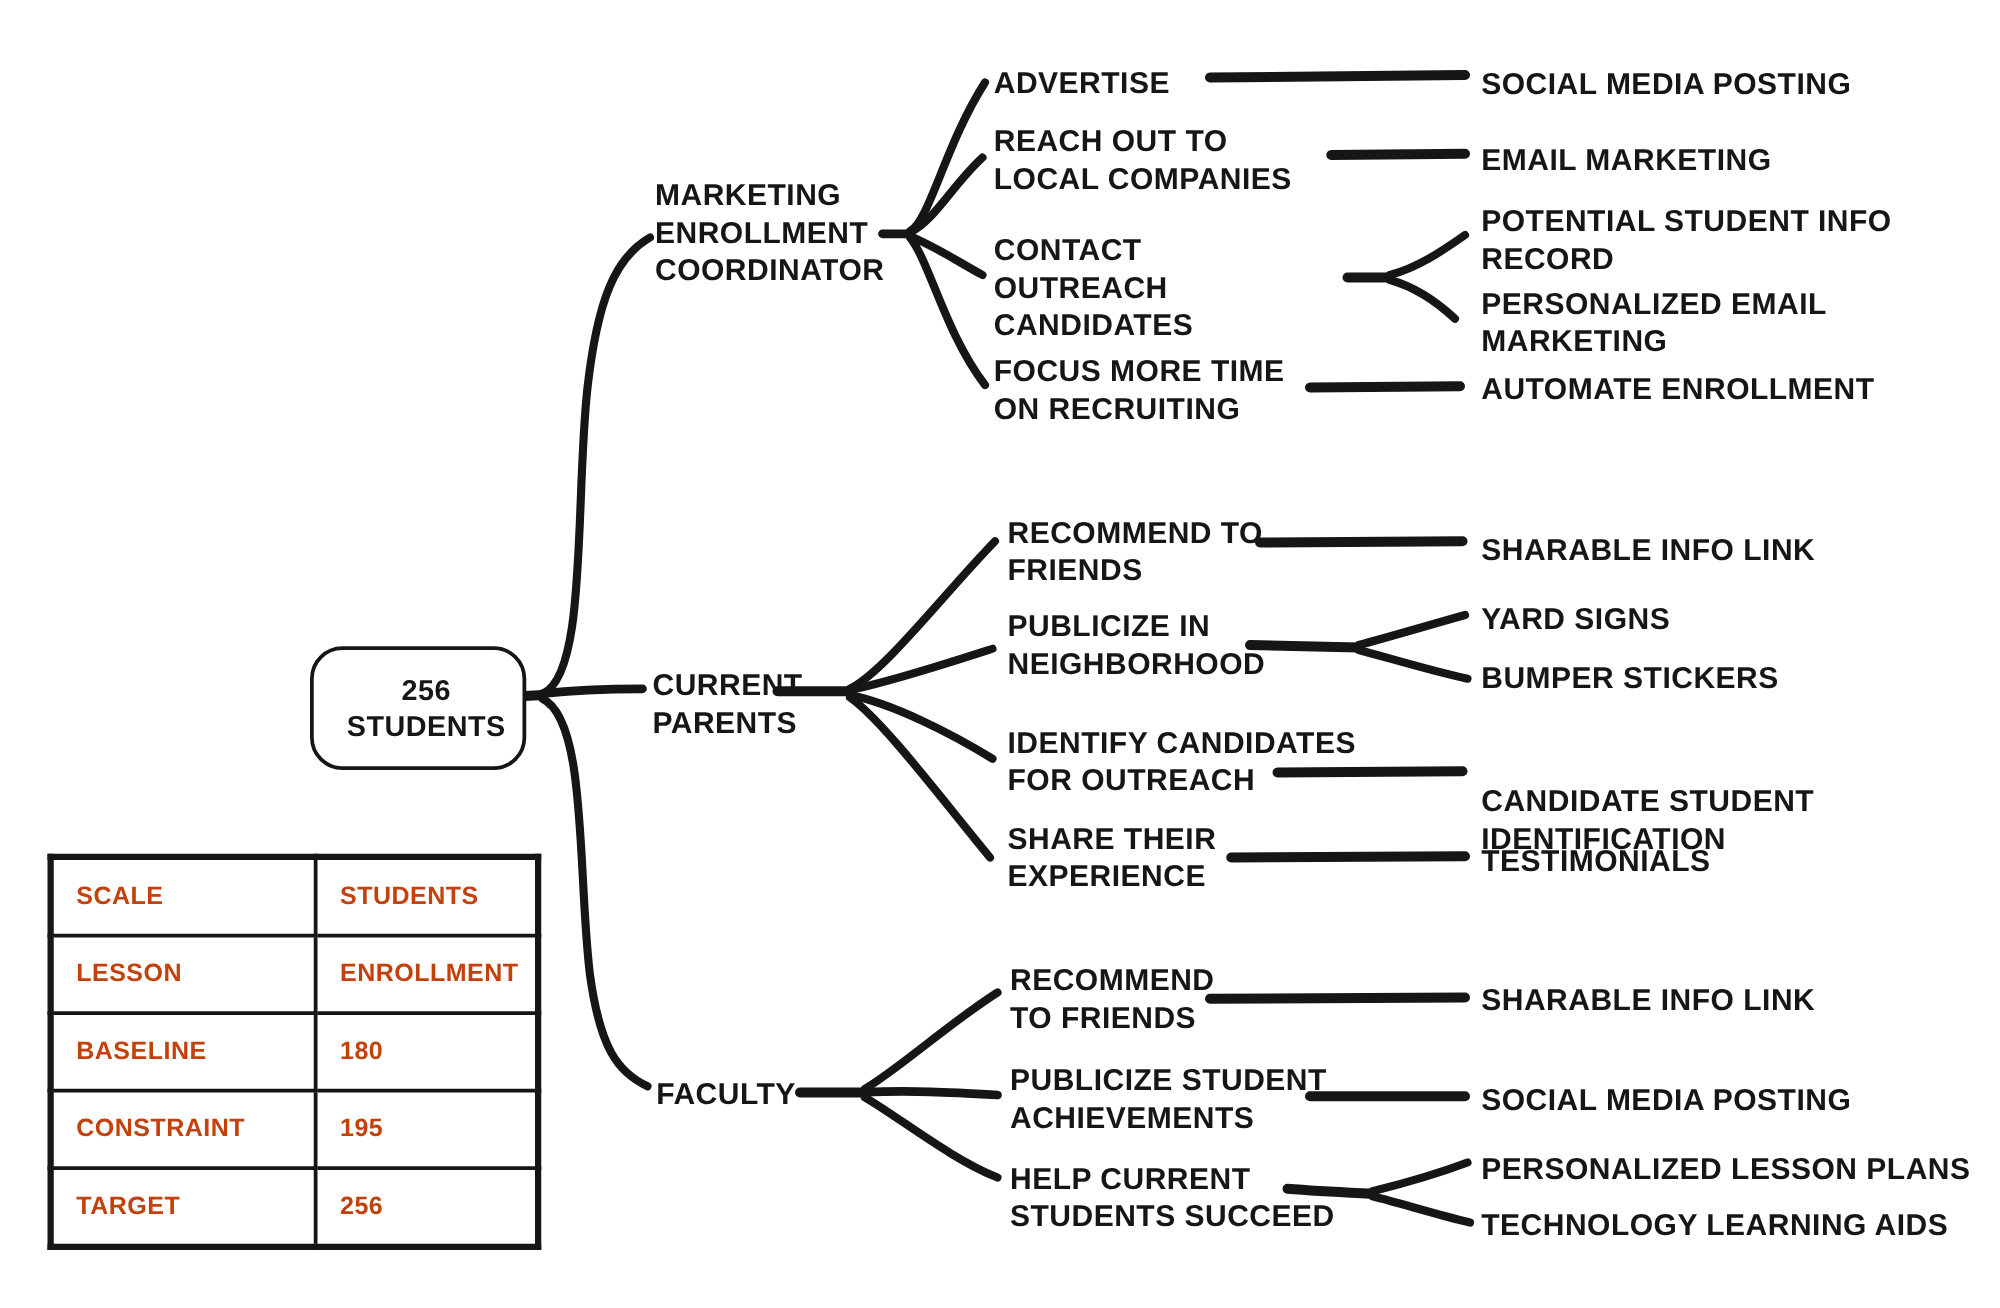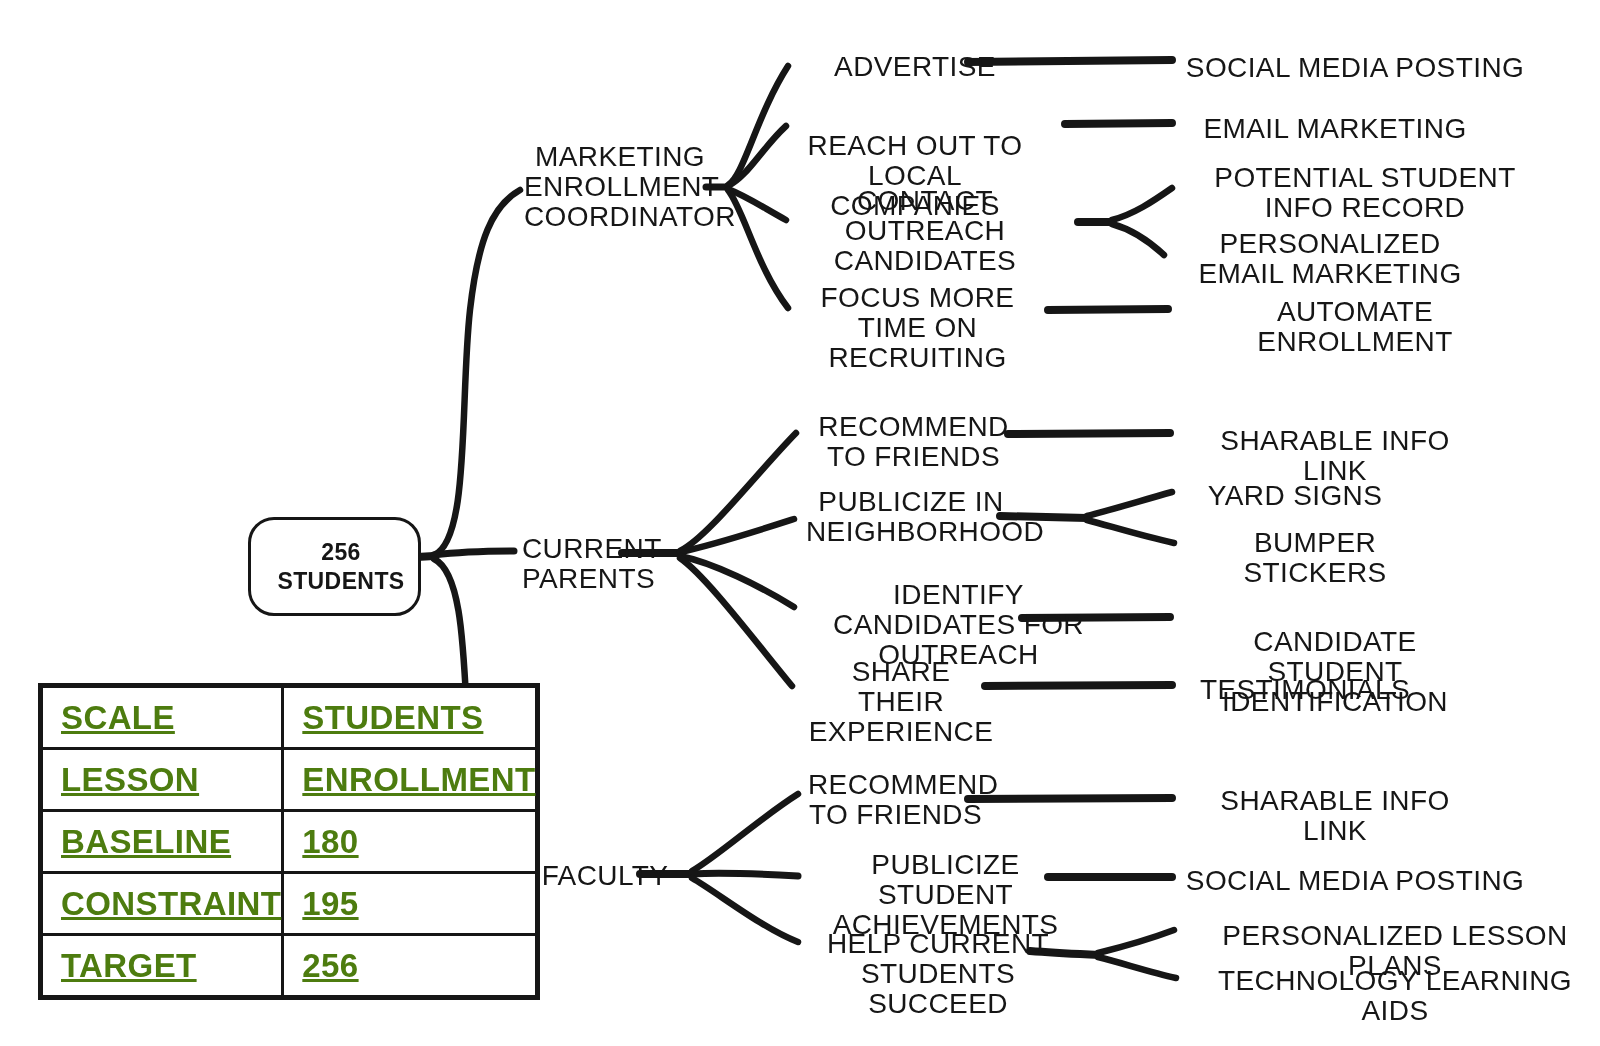--- a/index.html
+++ b/index.html
@@ -3,37 +3,37 @@
 <meta charset="utf-8">
 <style>
   html,body { margin:0; padding:0; background:#ffffff; }
   .canvas {
     position:relative; width:1600px; height:1046px; background:#ffffff;
     font-family:"Liberation Sans", sans-serif; color:#161616; overflow:hidden;
   }
   svg.wires { position:absolute; left:0; top:0; }
   svg.wires path { fill:none; stroke:#161616; stroke-linecap:round; stroke-linejoin:round; }
   .txt {
-    position:absolute; font-size:28px; line-height:30px; letter-spacing:0.4px;
-    font-weight:400; color:#161616; white-space:normal;text-align:center;
+    position:absolute; font-size:24px; line-height:30px; letter-spacing:0.4px;
+    font-weight:700; color:#161616; white-space:normal;
   }
   .root-node {
     position:absolute; left:248px; top:517px; width:154px; height:93px;
     border:3.5px solid #161616; border-radius:26px; background:#ffffff;
     display:flex; align-items:center; justify-content:center; text-align:center;
     font-size:23px; line-height:29px; font-weight:700; letter-spacing:0.4px;padding-left:13px;
   }
   table.metrics {
     position:absolute; left:38px; top:683px; width:395px;
     border-collapse:collapse; background:#ffffff;
     border:5px solid #161616;
   }
   table.metrics td {
     border:3px solid #161616; height:59px; padding:0 0 0 18px;
-    font-size:33px; font-weight:700; letter-spacing:0.4px; color:#4d7c0f;text-decoration:underline;
+    font-size:20px; font-weight:700; letter-spacing:0.4px; color:#c2410c;
   }
   table.metrics td.k { width:190px; }
 </style>
 </head>
 <body>
 
 <div class="canvas">
 
   <svg class="wires" width="1600" height="1046" viewBox="0 0 1600 1046">
 
@@ -82,21 +82,21 @@
 
   <div class="root-node">
     <span>256 STUDENTS</span>
   </div>
 
   <div class="txt" style="left:524px; top:142px; width:192px;">MARKETING ENROLLMENT COORDINATOR</div>
   <div class="txt" style="left:522px; top:534px; width:125px;">CURRENT PARENTS</div>
   <div class="txt" style="left:525px; top:861px; width:160px;">FACULTY</div>
 
   <div class="txt" style="left:795px; top:52px;  width:240px;">ADVERTISE</div>
-  <div class="txt" style="left:795px; top:99px;  width:240px;margin-top:32px;">REACH OUT TO LOCAL COMPANIES</div>
+  <div class="txt" style="left:795px; top:99px;  width:240px;">REACH OUT TO LOCAL COMPANIES</div>
   <div class="txt" style="left:795px; top:186px; width:260px;">CONTACT OUTREACH CANDIDATES</div>
   <div class="txt" style="left:795px; top:283px; width:245px;">FOCUS MORE TIME ON RECRUITING</div>
 
   <div class="txt" style="left:1185px; top:53px;  width:340px;">SOCIAL MEDIA POSTING</div>
   <div class="txt" style="left:1185px; top:114px; width:300px;">EMAIL MARKETING</div>
   <div class="txt" style="left:1185px; top:229px; width:290px;">PERSONALIZED EMAIL MARKETING</div>
   <div class="txt" style="left:1185px; top:163px; width:360px;">POTENTIAL STUDENT INFO RECORD</div>
   <div class="txt" style="left:1185px; top:297px; width:340px;">AUTOMATE ENROLLMENT</div>
 
   <div class="txt" style="left:806px; top:412px; width:215px;">RECOMMEND TO FRIENDS</div>

